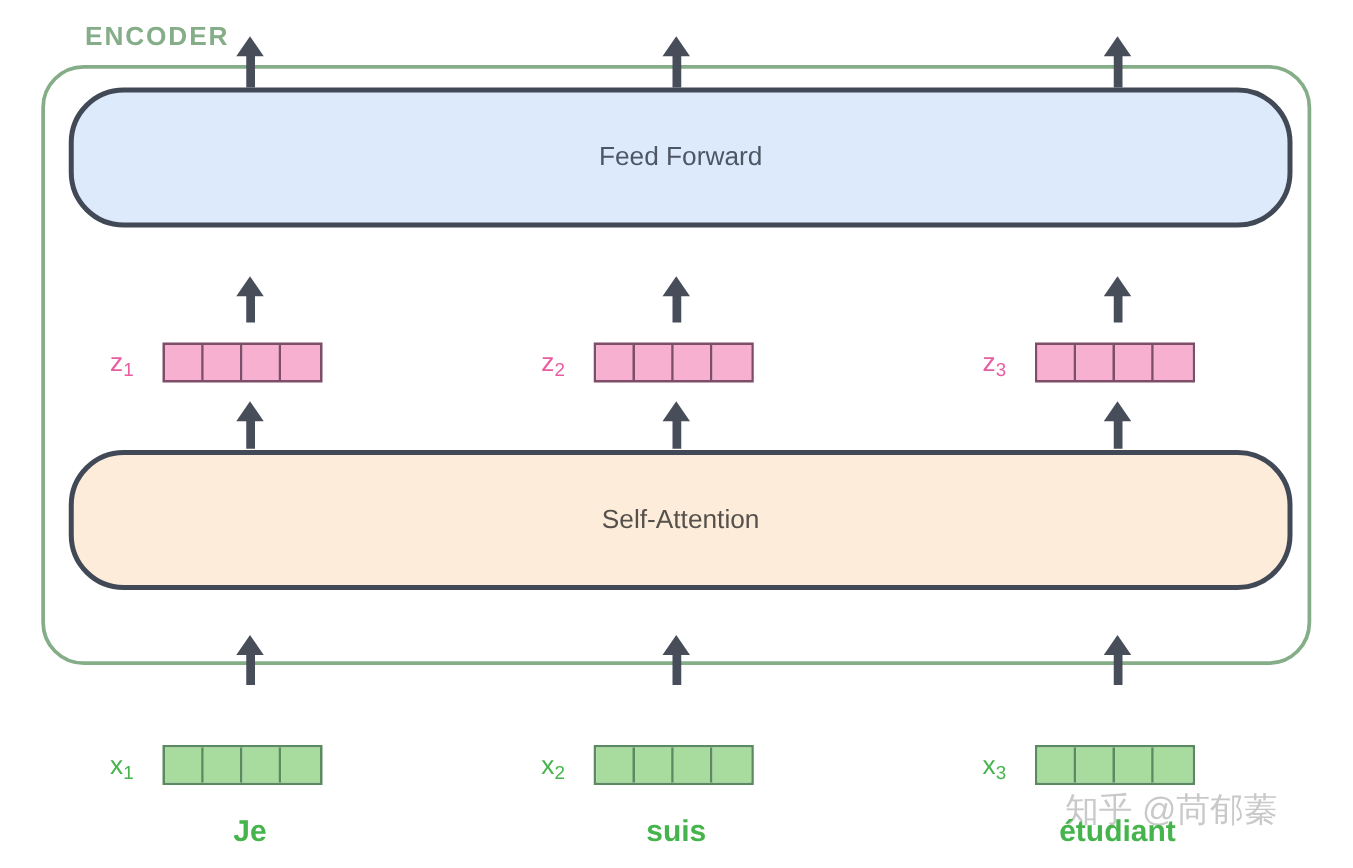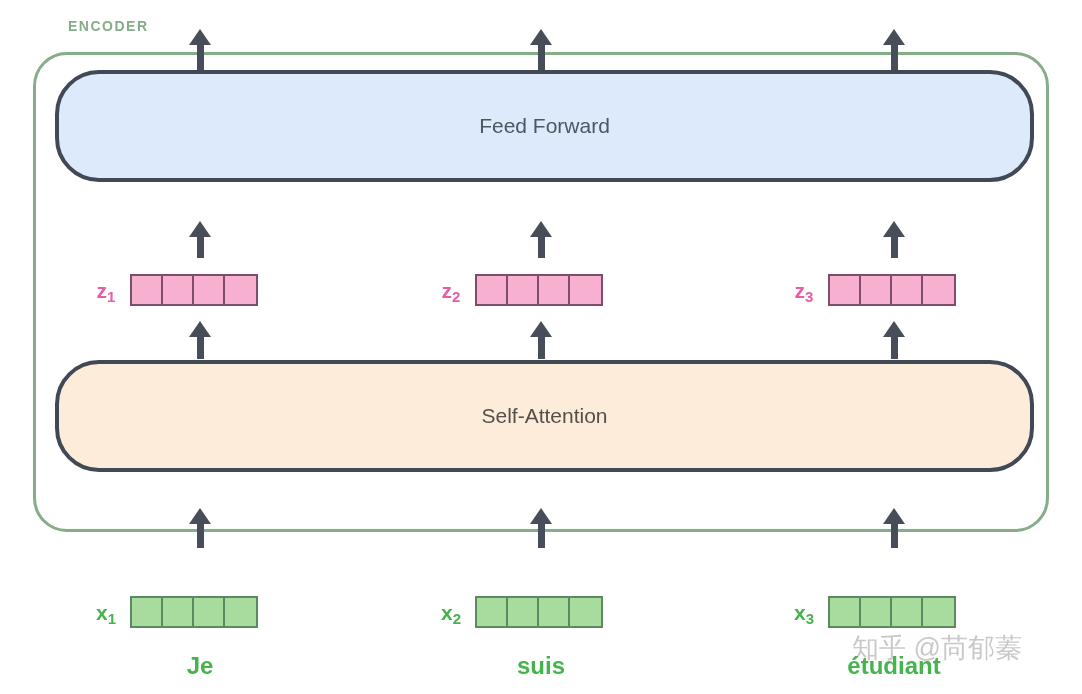--- a/index.html
+++ b/index.html
@@ -12,21 +12,21 @@
     height: 694px;
     background: #ffffff;
     overflow: hidden;
   }
 
   
   .encoder-label {
     position: absolute;
     left: 68px;
     top: 18px;
-    font-size: 14px;
+    font-size: 21px;
     font-weight: 600;
     letter-spacing: 1.5px;
     color: #85ad88;
   }
   .encoder-box {
     position: absolute;
     left: 33px;
     top: 52px;
     width: 1016px;
     height: 480px;
@@ -92,23 +92,23 @@
 
   
   .vec-row {
     position: absolute;
     display: flex;
     align-items: center;
     z-index: 2;
   }
   .vec-label {
     width: 42px;
-    text-align: center;
+    text-align: left;
     padding-right: 6px;
-    font-weight: 700;
+    font-weight: 400;
     font-size: 21px;
     line-height: 1;
     white-space: nowrap;
   }
   .vec-label .sub {
     font-size: 15px;
     position: relative;
     top: 4px;
   }
   .z-label { color: #e85da0; }

